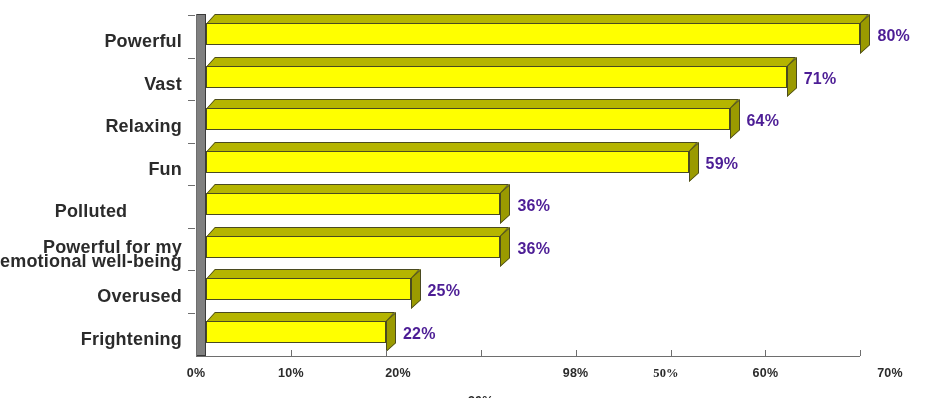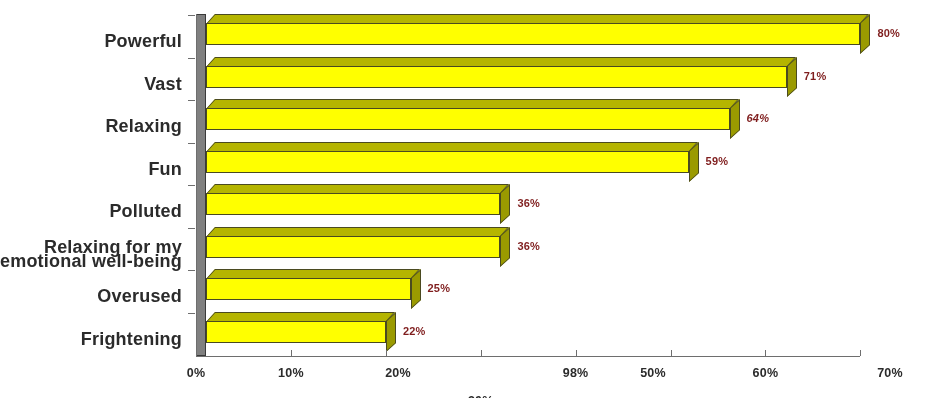--- a/index.html
+++ b/index.html
@@ -70,22 +70,22 @@
     border:1px solid #4a4a20;
     box-sizing:border-box;
     transform:skewY(-42deg);
     transform-origin:top left;
   }
 
   
   .val-label{
     position:absolute;
     font-weight:bold;
-    font-size:11px;
-    color:#7f1d1d;
+    font-size:16px;
+    color:#4c1d95;
     letter-spacing:0.2px;
     white-space:nowrap;
   }
 
   
   .axis-line{
     position:absolute;
     background:#6e6e6e;
   }
   .tick{
@@ -111,22 +111,22 @@
 </head>
 <body>
 
 <div id="chart-root">
 
   <div id="cat-labels">
       <div class="cat-label" style="left: 0px; width: 182px; top: 34px;">Powerful</div>
       <div class="cat-label" style="left: 0px; width: 182px; top: 76.5px;">Vast</div>
       <div class="cat-label" style="left: 0px; width: 182px; top: 119px;">Relaxing</div>
       <div class="cat-label" style="left: 0px; width: 182px; top: 161.5px;">Fun</div>
-      <div class="cat-label" style="left: 0px; width: 182px; top: 204px;">Polluted</div>
-      <div class="cat-label" style="left: 0px; width: 182px; top: 239.5px;">Relaxing for my
+      <div class="cat-label" style="left: 0px; width: 182px; top: 204px; text-align: center;">Polluted</div>
+      <div class="cat-label" style="left: 0px; width: 182px; top: 239.5px;">Powerful for my
 emotional well-being</div>
       <div class="cat-label" style="left: 0px; width: 182px; top: 289px;">Overused</div>
       <div class="cat-label" style="left: 0px; width: 182px; top: 331.5px;">Frightening</div>
     </div>
 
   <div id="plot">
       <div class="wall" style="left: 196px; top: 14px; width: 10px; height: 342px;"></div>
       <div class="bar" style="left: 206px; top: 14px; width: 654.4px;">
         <div class="top" style="width: 654.4px;"></div>
         <div class="front" style="width: 654.4px;"></div>
@@ -139,21 +139,21 @@
         <div class="front" style="width: 580.78px;"></div>
         <div class="side" style="left: 580.78px; top: 9px;"></div>
       </div>
       <div class="val-label" style="left: 803.78px; top: 69.5px;">71%</div>
       <div class="ytick" style="left: 188px; top: 57.5px;"></div>
       <div class="bar" style="left: 206px; top: 99px; width: 523.52px;">
         <div class="top" style="width: 523.52px;"></div>
         <div class="front" style="width: 523.52px;"></div>
         <div class="side" style="left: 523.52px; top: 9px;"></div>
       </div>
-      <div class="val-label" style="left: 746.52px; top: 112px; font-style: italic;">64%</div>
+      <div class="val-label" style="left: 746.52px; top: 112px;">64%</div>
       <div class="ytick" style="left: 188px; top: 100px;"></div>
       <div class="bar" style="left: 206px; top: 141.5px; width: 482.62px;">
         <div class="top" style="width: 482.62px;"></div>
         <div class="front" style="width: 482.62px;"></div>
         <div class="side" style="left: 482.62px; top: 9px;"></div>
       </div>
       <div class="val-label" style="left: 705.62px; top: 154.5px;">59%</div>
       <div class="ytick" style="left: 188px; top: 142.5px;"></div>
       <div class="bar" style="left: 206px; top: 184px; width: 294.48px;">
         <div class="top" style="width: 294.48px;"></div>
@@ -192,20 +192,20 @@
       <div class="tick-label" style="left: 171px; top: 366px;">0%</div>
       <div class="tick" style="left: 290.9px; top: 350px;"></div>
       <div class="tick-label" style="left: 265.9px; top: 366px;">10%</div>
       <div class="tick" style="left: 385.8px; top: 350px;"></div>
       <div class="tick-label" style="left: 360.8px; top: 366px; text-align: right;">20%</div>
       <div class="tick" style="left: 480.7px; top: 350px;"></div>
       <div class="tick-label" style="left: 455.7px; top: 366px; margin-top: 28px;">30%</div>
       <div class="tick" style="left: 575.6px; top: 350px;"></div>
       <div class="tick-label" style="left: 550.6px; top: 366px;">98%</div>
       <div class="tick" style="left: 670.5px; top: 350px;"></div>
-      <div class="tick-label" style="left: 628px; top: 366px;">50%</div>
+      <div class="tick-label" style="left: 641px; top: 366px; font-family: Liberation Serif, serif;">50%</div>
       <div class="tick" style="left: 765.4px; top: 350px;"></div>
       <div class="tick-label" style="left: 740.4px; top: 366px;">60%</div>
       <div class="tick" style="left: 860.3px; top: 350px;"></div>
       <div class="tick-label" style="left: 865px; top: 366px;">70%</div>
     </div>
 
 </div>
 
 </body></html>

